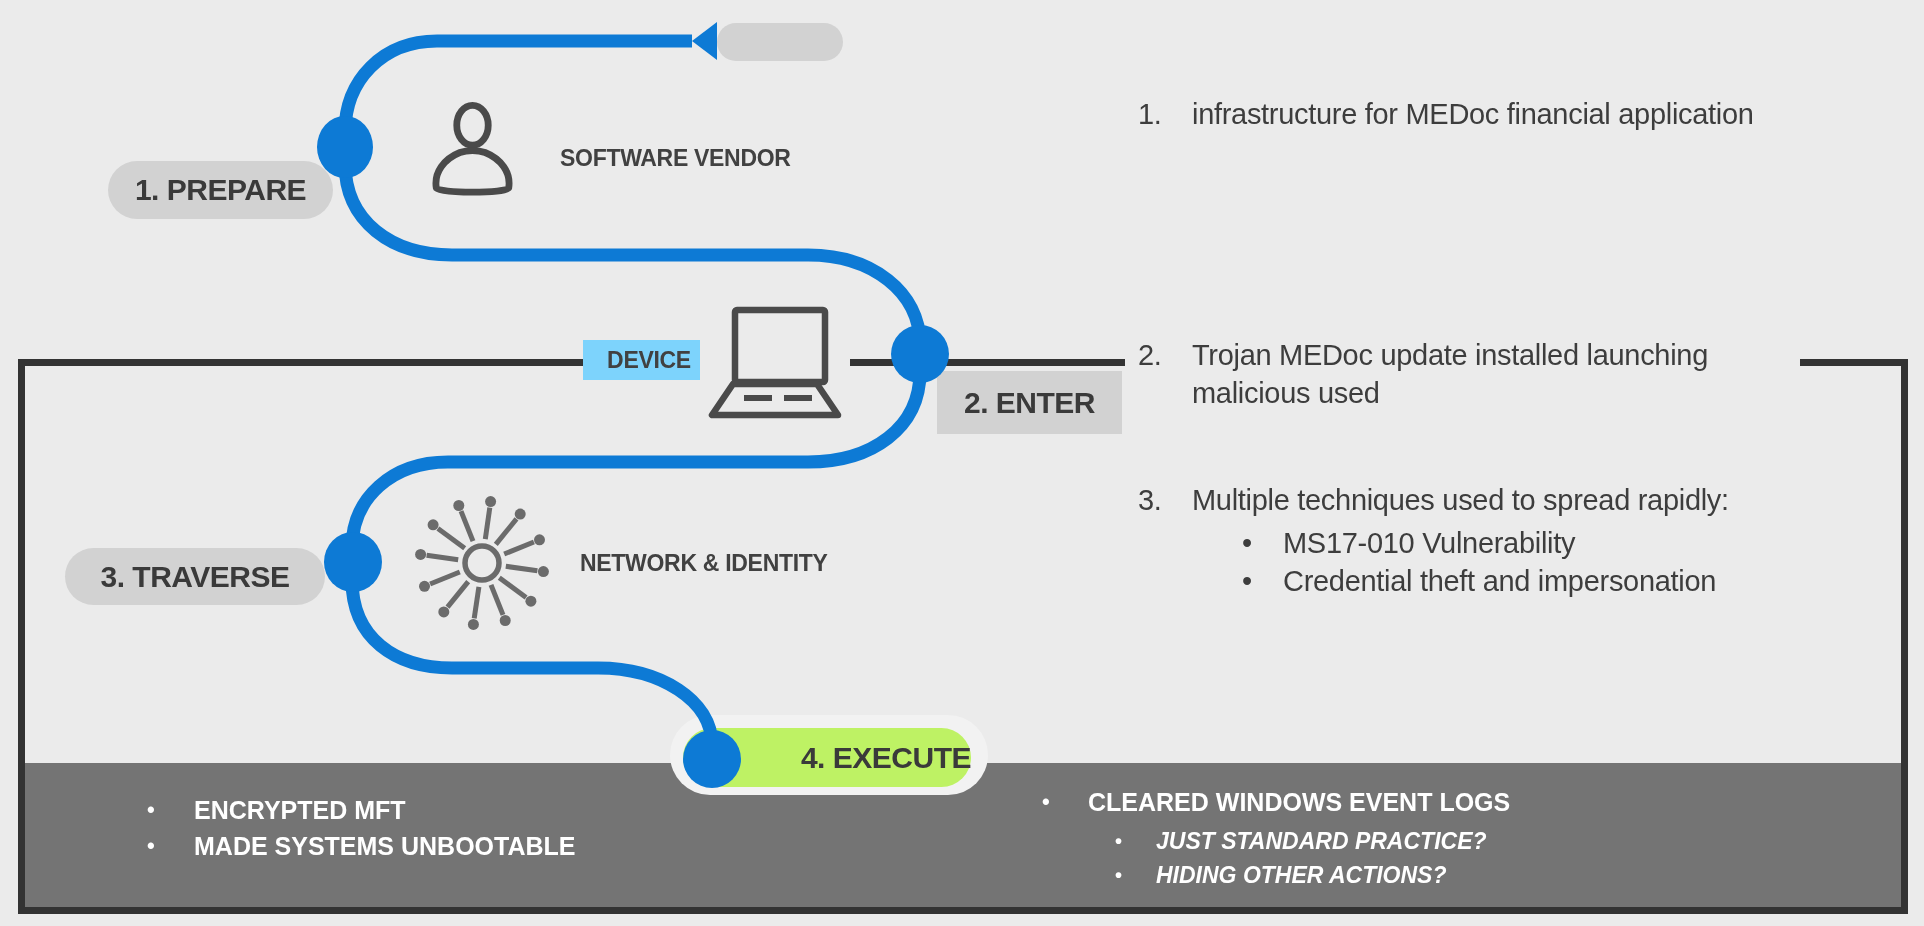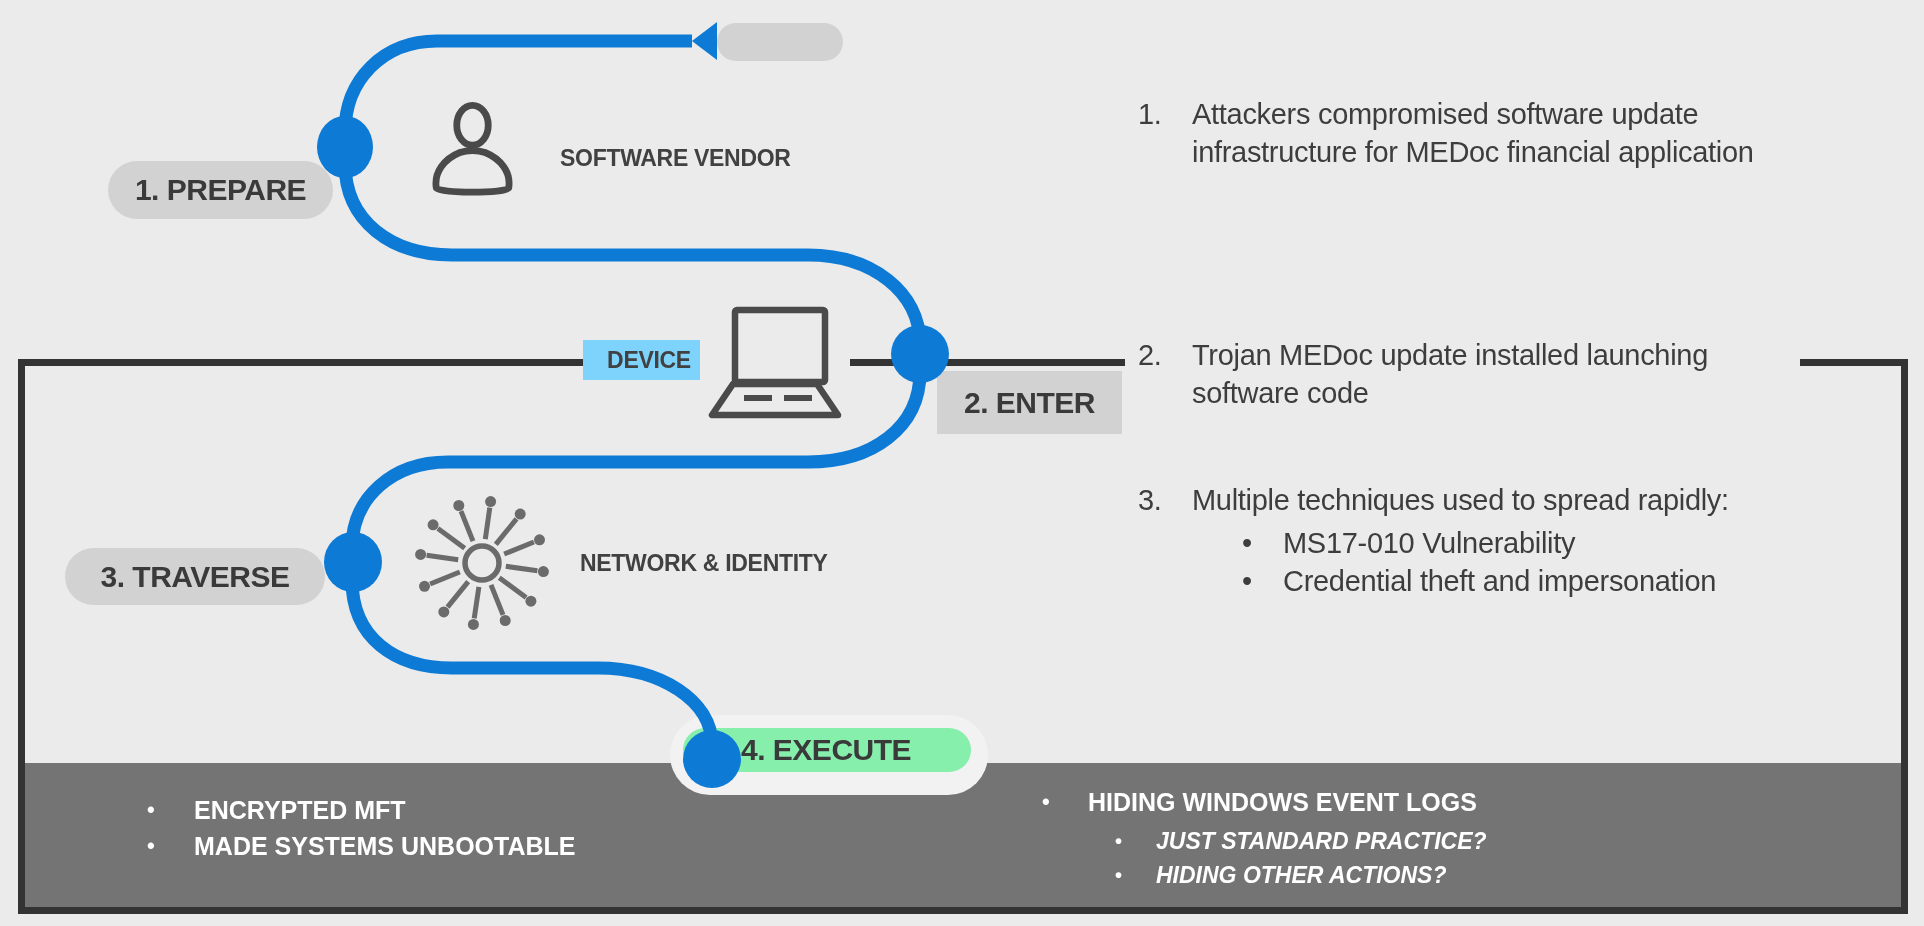--- a/index.html
+++ b/index.html
@@ -12,22 +12,22 @@
   .darkbar{left:25px;top:763px;width:1876px;height:144px;background:#747474;z-index:1;}
   
   .mask{background:#ebebeb;z-index:2;}
   
   .capsule{background:#d2d2d2;z-index:2;display:flex;align-items:center;justify-content:center;
            font-weight:700;font-size:30px;color:#3a3a3a;letter-spacing:-0.5px;white-space:nowrap;margin-top:44px;}
   .lbl-prepare{left:108px;top:117px;width:225px;height:58px;border-radius:29px;}
   .lbl-enter{left:937px;top:327px;width:185px;height:63px;}
   .lbl-traverse{left:65px;top:504px;width:260px;height:57px;border-radius:29px;}
   .exec-outer{left:670px;top:715px;width:318px;height:80px;border-radius:40px;background:#f2f2f2;z-index:2;}
-  .exec-inner{left:683px;top:728px;width:288px;height:44px;border-radius:30px;background:#86efac;z-index:2;
-              display:flex;align-items:center;justify-content:flex-start;padding-left:58px;box-sizing:border-box;
+  .exec-inner{left:683px;top:728px;width:288px;height:59px;border-radius:30px;background:#bef264;z-index:2;
+              display:flex;align-items:center;justify-content:flex-end;padding-left:58px;box-sizing:border-box;
               font-weight:700;font-size:30px;color:#3a3a3a;letter-spacing:-0.5px;white-space:nowrap;}
   
   .caption{font-weight:700;font-size:23px;color:#414141;letter-spacing:-0.3px;white-space:nowrap;z-index:4;}
   .device-cap{left:583px;top:340px;width:132px;height:40px;background:#7dd3fc;z-index:2;
               display:flex;align-items:center;justify-content:center;}
   
   .note{display:flex;z-index:4;font-size:29px;line-height:38px;color:#3d3d3d;letter-spacing:-0.3px;}
   .note .num{width:54px;flex:0 0 54px;}
   .subrow{display:flex;z-index:4;font-size:29px;line-height:38px;color:#3d3d3d;letter-spacing:-0.3px;}
   .subrow .blt{width:41px;flex:0 0 41px;}
@@ -120,29 +120,28 @@
            C 660 668 712 700 712 745 L 712 752" fill="none" stroke="#0d7ad5" stroke-width="13"></path>
   <ellipse cx="345" cy="147" rx="28" ry="31" fill="#0d7ad5"></ellipse>
   <circle cx="920" cy="354" r="29" fill="#0d7ad5"></circle>
   <ellipse cx="353" cy="562" rx="29" ry="30" fill="#0d7ad5"></ellipse>
   <circle cx="712" cy="759" r="29" fill="#0d7ad5"></circle>
 </svg>
 
 <div class="abs note" style="left:1138px;top:95px;">
   <span class="num">1.</span>
   <div>
-    <div>Attackers compromised software update</div>
     <div>infrastructure for MEDoc financial application</div>
   </div>
 </div>
 <div class="abs note" style="left:1138px;top:336px;">
   <span class="num">2.</span>
   <div>
     <div>Trojan MEDoc update installed launching</div>
-    <div>software code</div>
+    <div>malicious used</div>
   </div>
 </div>
 <div class="abs note" style="left:1138px;top:481px;">
   <span class="num">3.</span>
   <div>
     <div>Multiple techniques used to spread rapidly:</div>
   </div>
 </div>
 <div class="abs" style="left:1242px;top:524px;z-index:4;">
   <div class="subrow">
@@ -160,21 +159,21 @@
 <div class="abs band-row band-main" style="left:147px;top:792px;">
   <span class="blt">•</span>
   <span>ENCRYPTED MFT</span>
 </div>
 <div class="abs band-row band-main" style="left:147px;top:828px;">
   <span class="blt">•</span>
   <span>MADE SYSTEMS UNBOOTABLE</span>
 </div>
 <div class="abs band-row band-head" style="left:1042px;top:785px;">
   <span class="blt">•</span>
-  <span>HIDING WINDOWS EVENT LOGS</span>
+  <span>CLEARED WINDOWS EVENT LOGS</span>
 </div>
 <div class="abs band-row band-sub" style="left:1115px;top:824px;">
   <span class="blt">•</span>
   <span>JUST STANDARD PRACTICE?</span>
 </div>
 <div class="abs band-row band-sub" style="left:1115px;top:858px;">
   <span class="blt">•</span>
   <span>HIDING OTHER ACTIONS?</span>
 </div>
 

